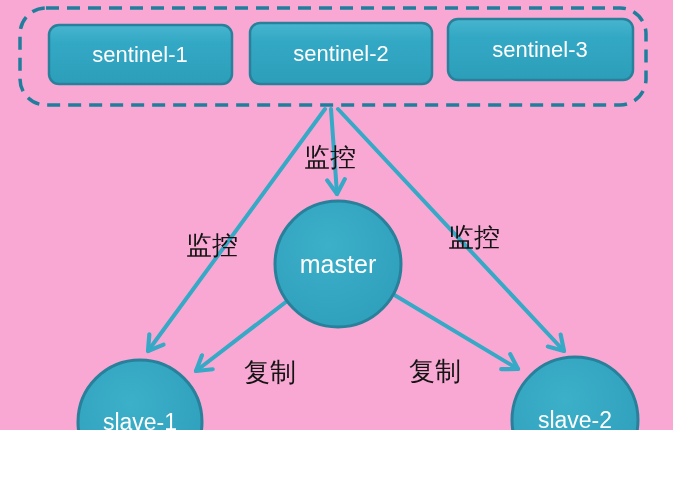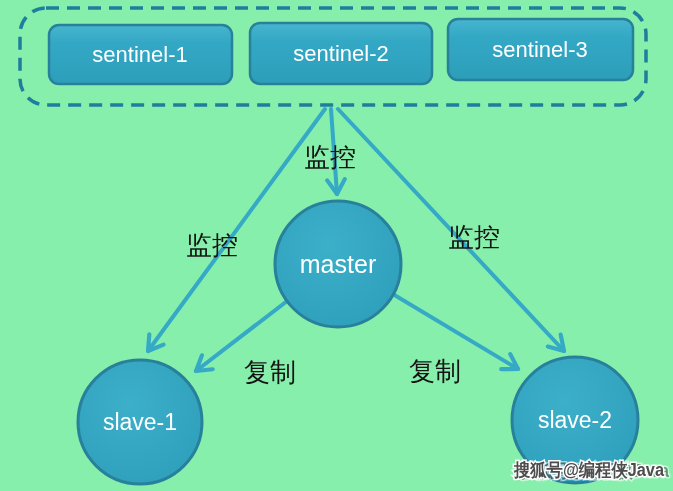--- a/index.html
+++ b/index.html
@@ -7,22 +7,22 @@
     --node-stroke:#28809B;
     --connector:#35A9C6;
     --dash-border:#1F7E9C;
     --label-color:#141414;
     --node-text:#FFFFFF;
     --watermark-fill:#4D4D4D;
   }
   html,body{margin:0;padding:0;background:#ffffff;}
   .stage{
     position:relative;
-    width:673px;height:491px;
-    background:#86efac;
+    width:673px;height:430px;
+    background:#f9a8d4;
     overflow:hidden;
     font-family:"Liberation Sans", sans-serif;
   }
   svg{display:block;}
   .connector{
     stroke:var(--connector);
     stroke-width:4;
     fill:none;
     stroke-linecap:round;
   }

